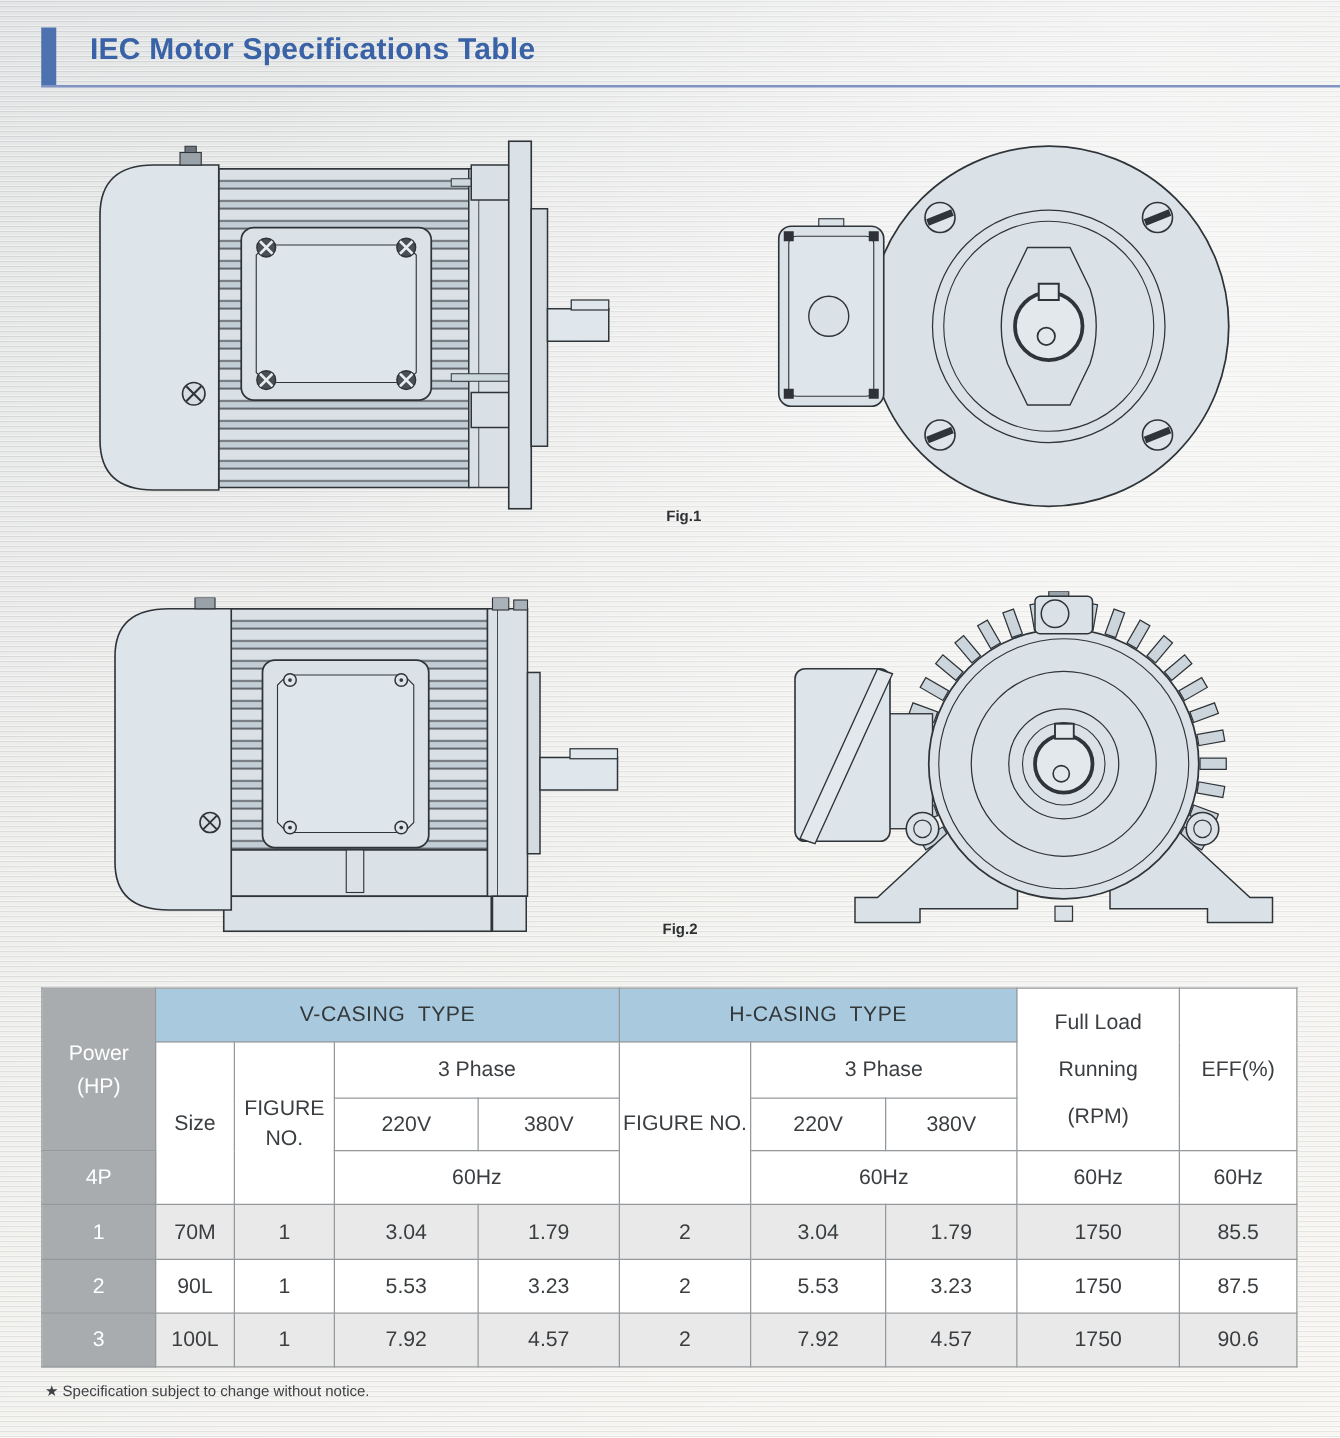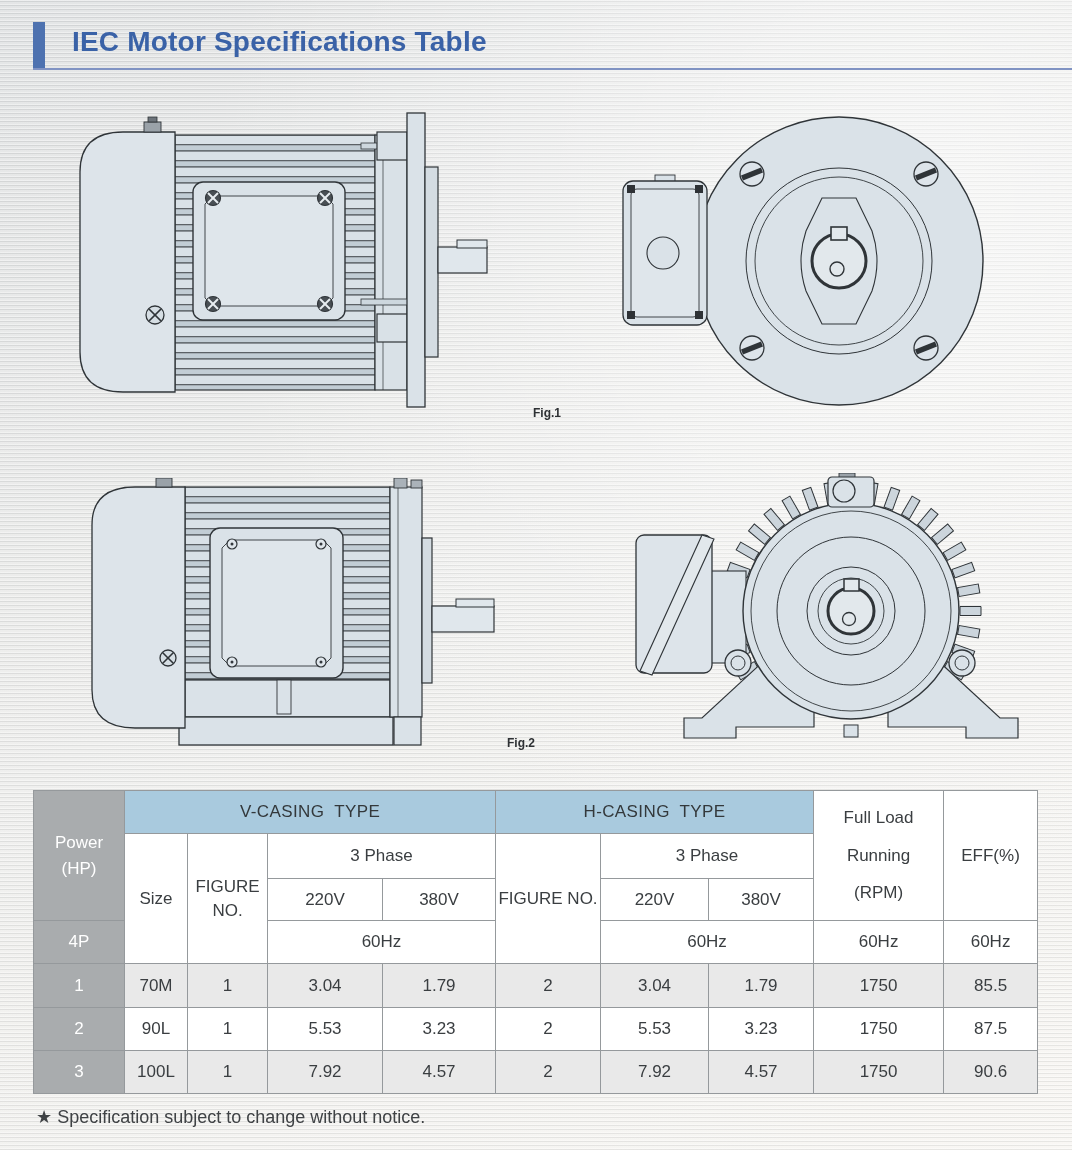--- a/index.html
+++ b/index.html
@@ -6,47 +6,47 @@
   .page{
     position:relative;width:1072px;height:1150px;overflow:hidden;
     font-family:"Liberation Sans",sans-serif;
     background:
       radial-gradient(ellipse at 85% 18%, rgba(255,255,255,.55), rgba(255,255,255,0) 55%),
       repeating-linear-gradient(180deg, rgba(255,255,255,.5) 0 1px, rgba(167,170,172,.20) 1px 2px, rgba(255,255,255,.22) 2px 4px),
       linear-gradient(150deg,#dcdedf 0%,#ebebe9 45%,#f7f5f1 100%);
   }
   
   .accent-bar{position:absolute;left:33px;top:22px;width:12px;height:47px;background:#4e72b0;}
-  .title{position:absolute;left:72px;top:26px;margin:0;font-size:28px;font-weight:bold;
+  .title{position:absolute;left:72px;top:26px;margin:0;font-size:24px;font-weight:bold;
          color:#3a62a7;letter-spacing:.2px;}
   .title-rule{position:absolute;left:33px;top:68px;right:0;height:2px;background:#8093c3;}
   
   .fig{position:absolute;}
   .fig1-side{left:65px;top:110px;}
   .fig1-front{left:615px;top:103px;}
   .fig2-side{left:80px;top:478px;}
   .fig2-front{left:618px;top:473px;}
   .figlabel{position:absolute;font-size:12px;font-weight:bold;color:#2e3134;}
   .fig1-label{left:533px;top:406px;}
-  .fig2-label{left:507px;top:736px;}
+  .fig2-label{left:530px;top:736px;}
   
   .spec{position:absolute;left:33px;top:790px;border-collapse:collapse;table-layout:fixed;width:1004px;}
   .spec td{border:1px solid #95999c;text-align:center;vertical-align:middle;
            font-size:17px;color:#3a3e41;background:#ffffff;padding:0;}
   .spec td.gray{background:#a9acae;color:#ffffff;}
   .spec td.blue{background:#a9cade;color:#33383b;letter-spacing:.4px;word-spacing:5px;margin-left:20px;}
   .spec tr.alt td{background:#e9e9e9;}
   .spec tr.alt td.gray{background:#a9acae;}
   .pre{white-space:pre-line;}
   .power-cell{line-height:1.5;margin-left:28px;}
   .figcell{line-height:1.4;}
   .rpm-cell{line-height:2.2;margin-top:26px;}
   tr.r1{height:43px;} tr.r2{height:45px;} tr.r3{height:42px;} tr.r4{height:43px;}
   tr.d1{height:44px;} tr.d2{height:43px;} tr.d3{height:43px;}
-  .footnote{position:absolute;left:36px;top:1106px;font-size:18px;color:#3f4245;}
+  .footnote{position:absolute;left:36px;top:1106px;font-size:12px;color:#3f4245;}
 </style>
 </head>
 <body>
 
 <div class="page">
 
   <div class="accent-bar"></div>
   <h1 class="title">IEC Motor Specifications Table</h1>
   <div class="title-rule"></div>
 

